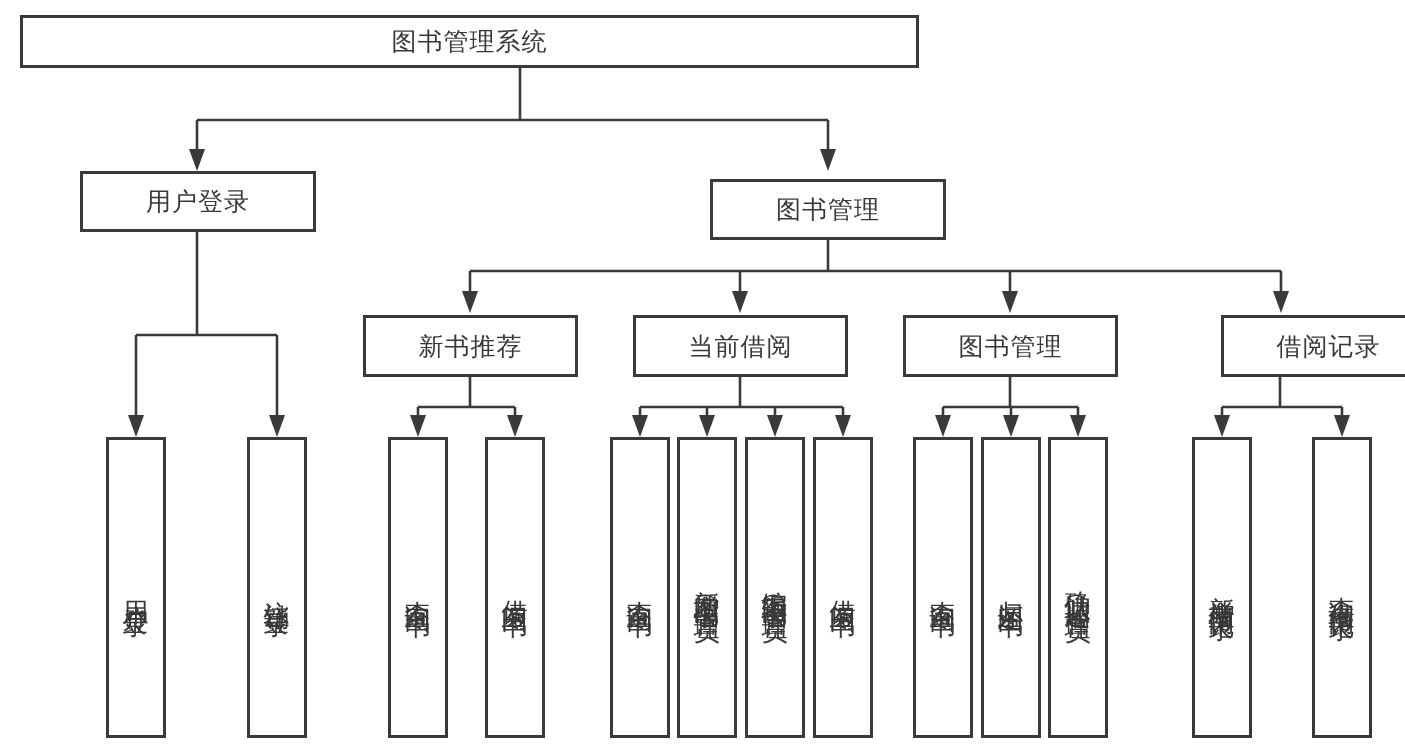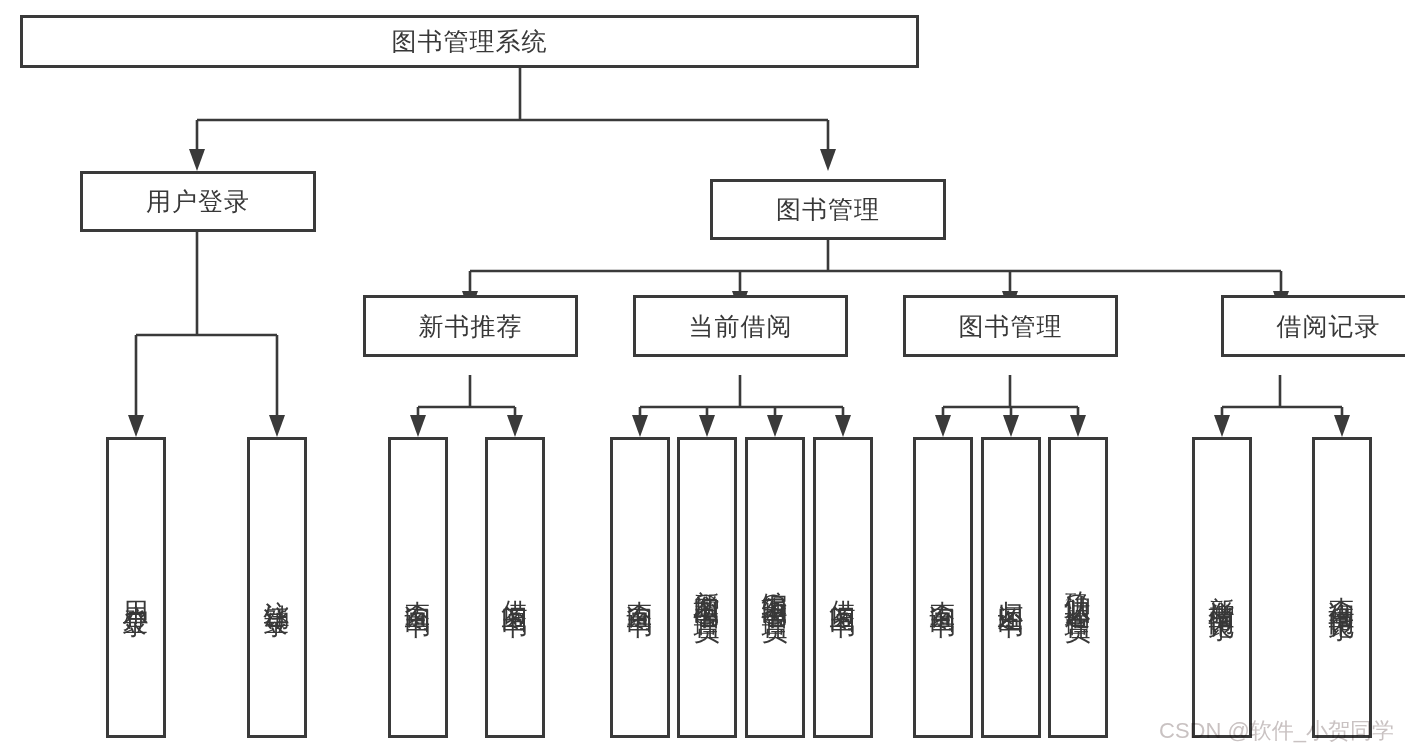--- a/index.html
+++ b/index.html
@@ -43,21 +43,21 @@
   .leaf {
     writing-mode: vertical-rl;
     font-size: 26px;
     letter-spacing: 4px;
     top: 437px;
     width: 60px;
     height: 301px;
   }
 
   .lvl2 { top: 171px; width: 236px; height: 61px; }
-  .lvl3 { top: 295px; width: 215px; height: 62px; }
+  .lvl3 { top: 315px; width: 215px; height: 62px; }
 
   .watermark {
     position: absolute;
     left: 1159px;
     top: 716px;
     z-index: 3;
     font-size: 22px;
     color: var(--watermark);
     mix-blend-mode: multiply;
     white-space: nowrap;
@@ -179,15 +179,14 @@
     <span>确认归还（管理员）</span>
   </div>
 
   <div class="box leaf" style="left:1192px;">
     <span>新增借阅记录</span>
   </div>
   <div class="box leaf" style="left:1312px;">
     <span>查询借阅记录</span>
   </div>
 
-  <div class="watermark">CSDN @软件_小贺同学</div>
 
 </div>
 
 </body></html>

